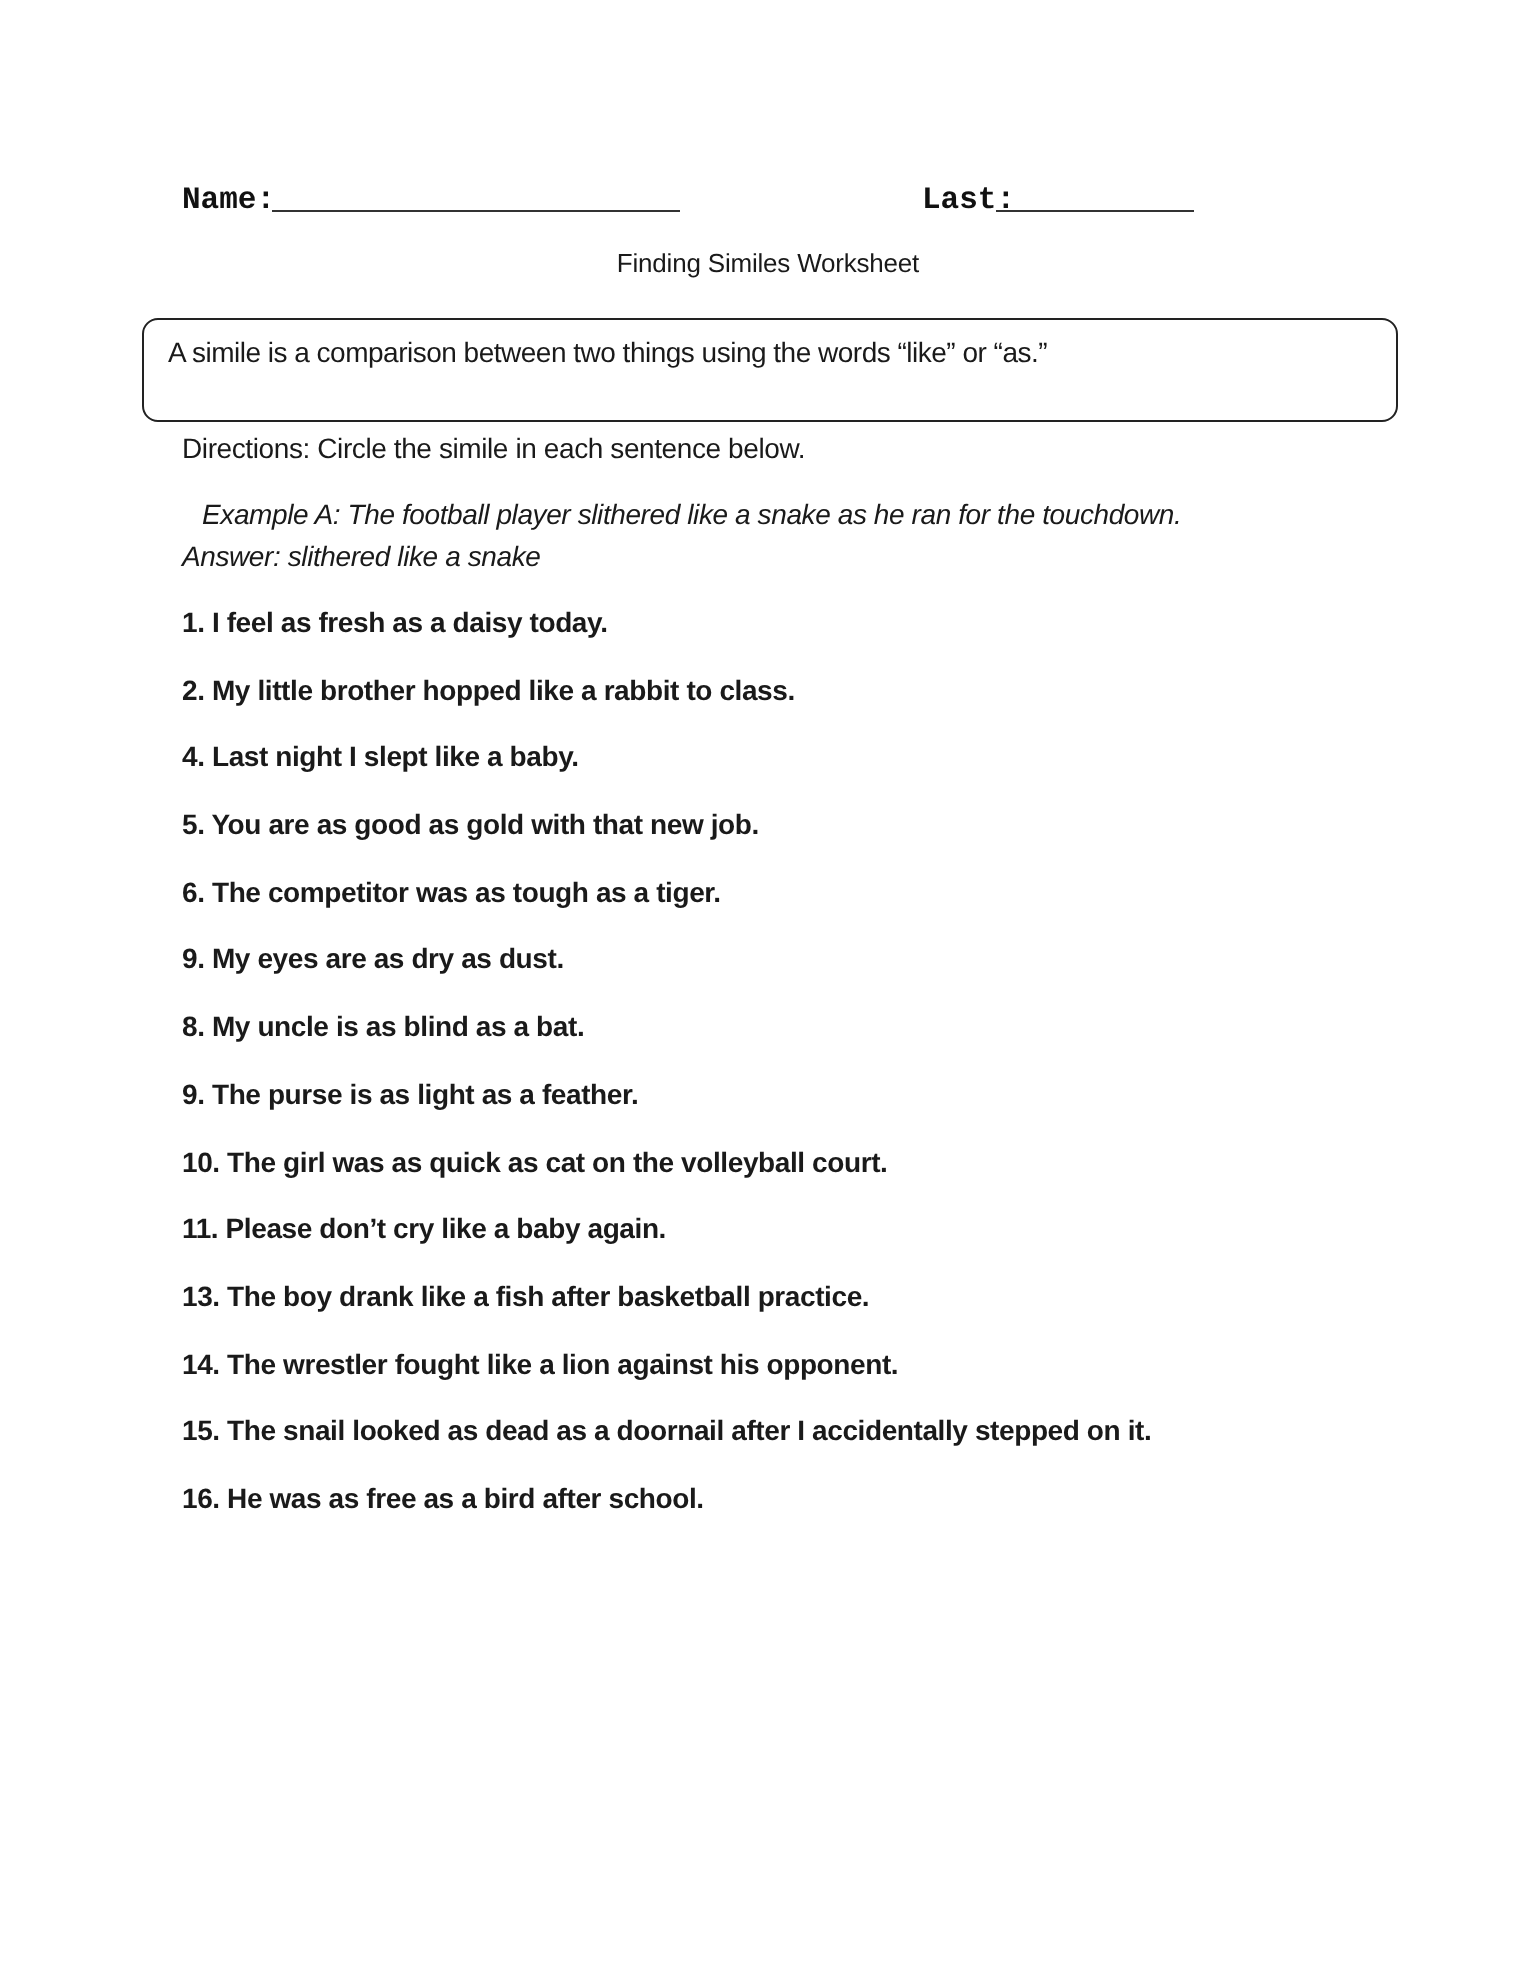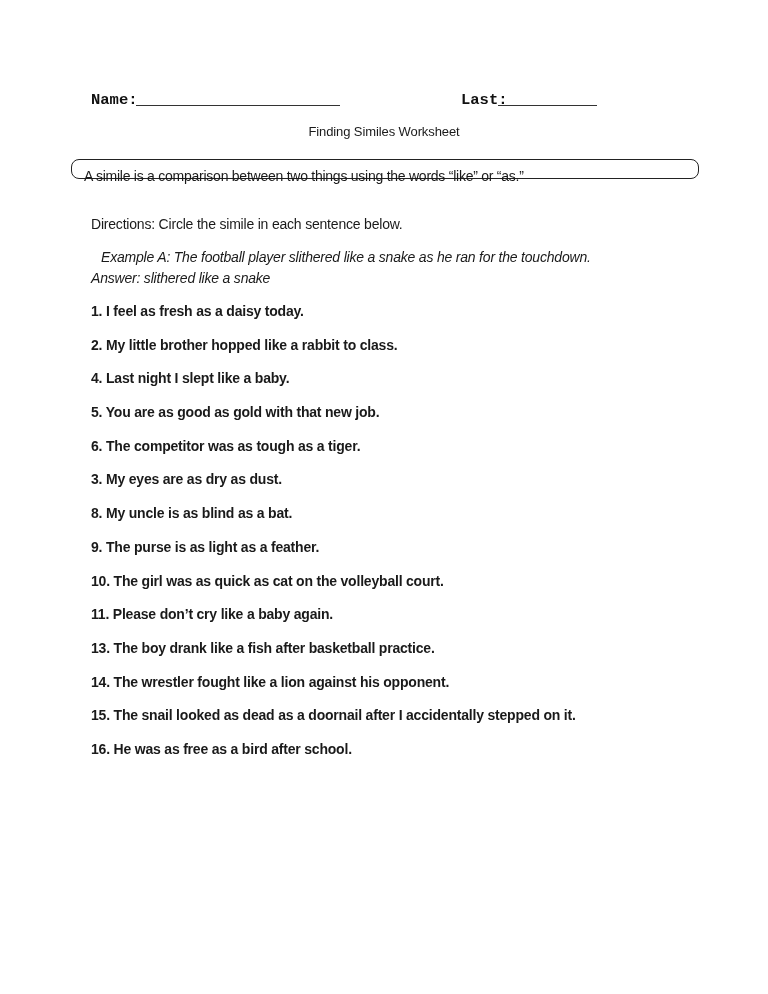--- a/index.html
+++ b/index.html
@@ -68,21 +68,21 @@
       font-weight: normal;
       font-size: 13px;
       color: #1a1a1a;
       letter-spacing: -0.1px;
     }
     .definition-box {
       position: absolute;
       left: 71px;
       top: 159px;
       width: 628px;
-      height: 20px;
+      height: 52px;
       border: 1.6px solid #222;
       border-radius: 8px;
       box-sizing: border-box;
     }
     .definition-text {
       position: absolute;
       left: 12px;
       top: 8px;
       font-size: 14px;
       color: #1a1a1a;
@@ -139,21 +139,21 @@
 
   <div class="text-line italic" style="top:249px;margin-left:10px;">Example A: The football player slithered like a snake as he ran for the touchdown.</div>
   <div class="text-line italic" style="top:270px;">Answer: slithered like a snake</div>
 
   <ol class="questions">
     <li>1. I feel as fresh as a daisy today.</li>
     <li>2. My little brother hopped like a rabbit to class.</li>
     <li>4. Last night I slept like a baby.</li>
     <li>5. You are as good as gold with that new job.</li>
     <li>6. The competitor was as tough as a tiger.</li>
-    <li>3. My eyes are as dry as dust.</li>
+    <li>9. My eyes are as dry as dust.</li>
     <li>8. My uncle is as blind as a bat.</li>
     <li>9. The purse is as light as a feather.</li>
     <li>10. The girl was as quick as cat on the volleyball court.</li>
     <li>11. Please don’t cry like a baby again.</li>
     <li>13. The boy drank like a fish after basketball practice.</li>
     <li>14. The wrestler fought like a lion against his opponent.</li>
     <li>15. The snail looked as dead as a doornail after I accidentally stepped on it.</li>
     <li>16. He was as free as a bird after school.</li>
   </ol>
 

